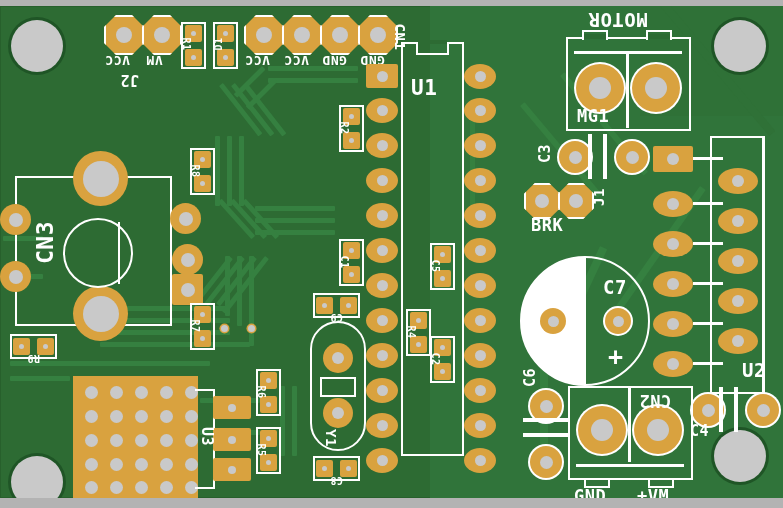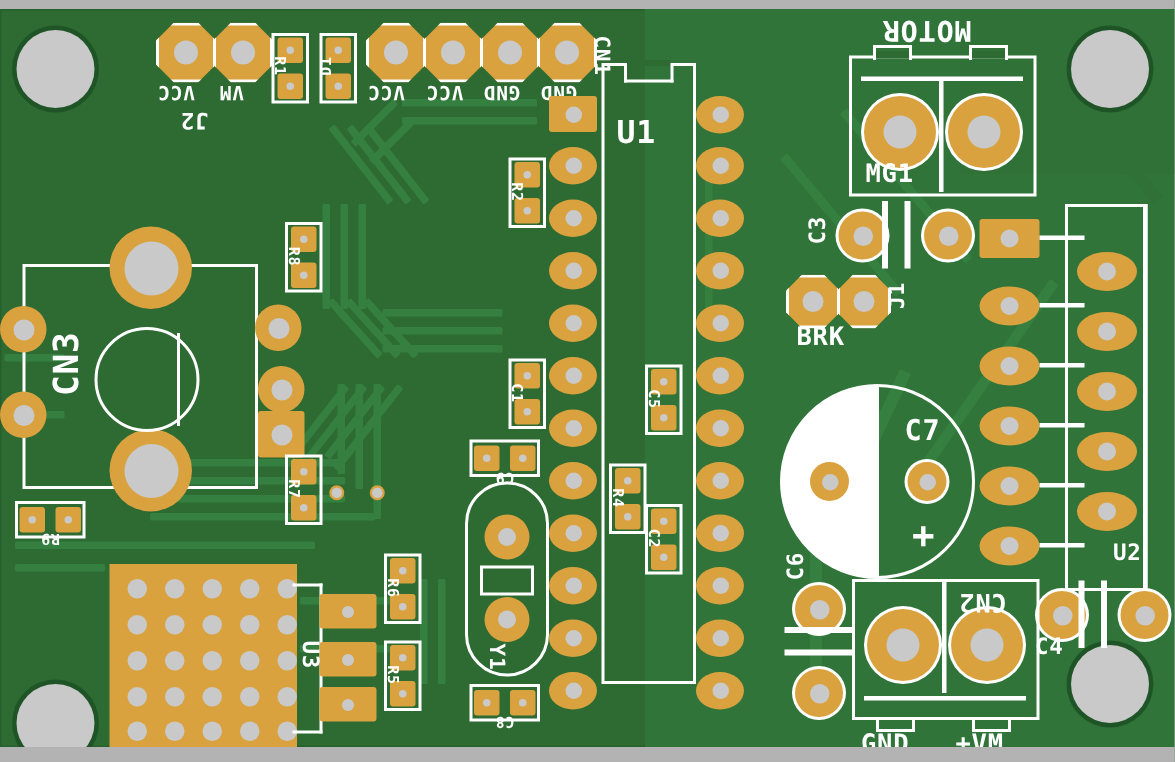--- a/index.html
+++ b/index.html
@@ -455,21 +455,21 @@
     <div class="octa" style="left:558px;top:177px;width:36px;height:36px;">
       <div class="ring"></div>
         <div class="hl"></div>
         <div class="hole" style="left:11px;top:11px;width:14px;height:14px;"></div>
       </div>
     <div class="silk rot90" style="left:590px;top:184px;font-size:14px;">J1</div>
     <div class="silk" style="left:531px;top:211px;font-size:17px;">BRK</div>
 
     <div class="sbox" style="left:710px;top:130px;width:55px;height:258px;"></div>
     <div class="sline" style="left:762px;top:130px;width:3px;height:258px;"></div>
-    <div class="silk" style="left:742px;top:355px;font-size:15px;">U2</div>
+    <div class="silk" style="left:742px;top:355px;font-size:19px;">U2</div>
 
     <div class="pad rect" style="left:653px;top:140px;width:40px;height:26px;">
       <div class="hole" style="width:12px;height:12px;"></div>
       </div>
     <div class="pad oval" style="left:653px;top:185px;width:40px;height:26px;">
       <div class="hole" style="width:12px;height:12px;"></div>
       </div>
     <div class="pad oval" style="left:653px;top:225px;width:40px;height:26px;">
       <div class="hole" style="width:12px;height:12px;"></div>
       </div>

